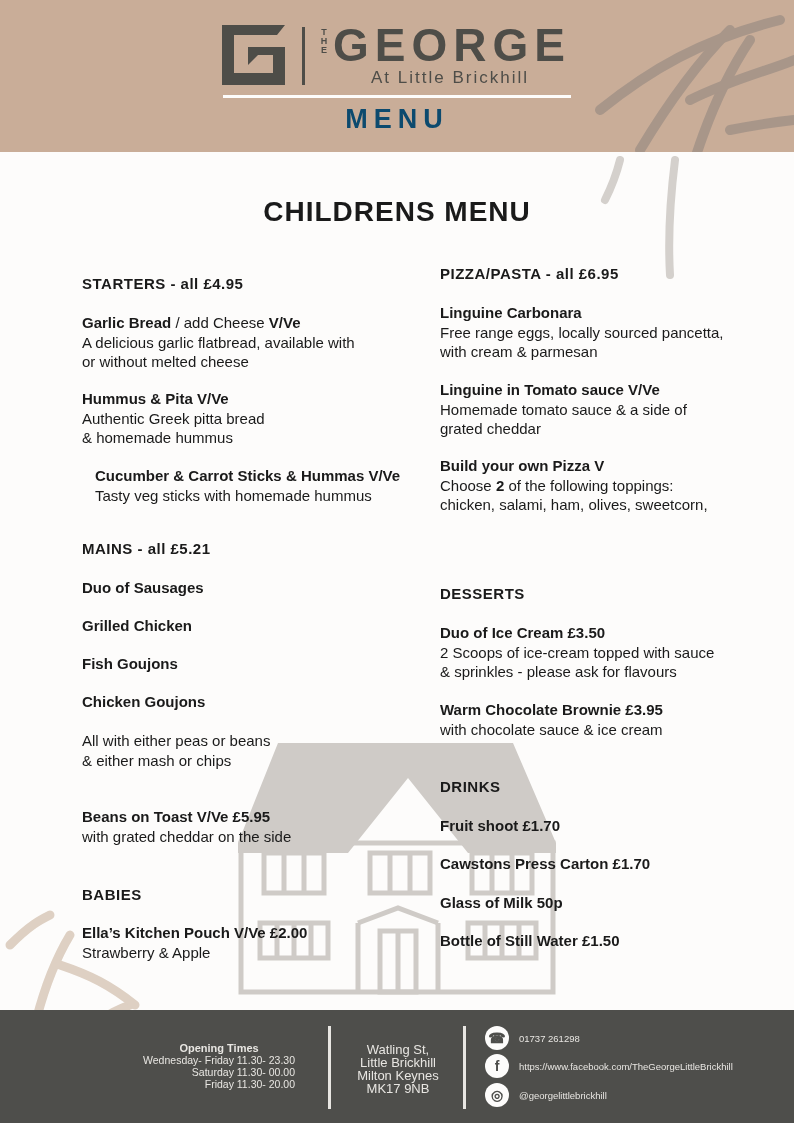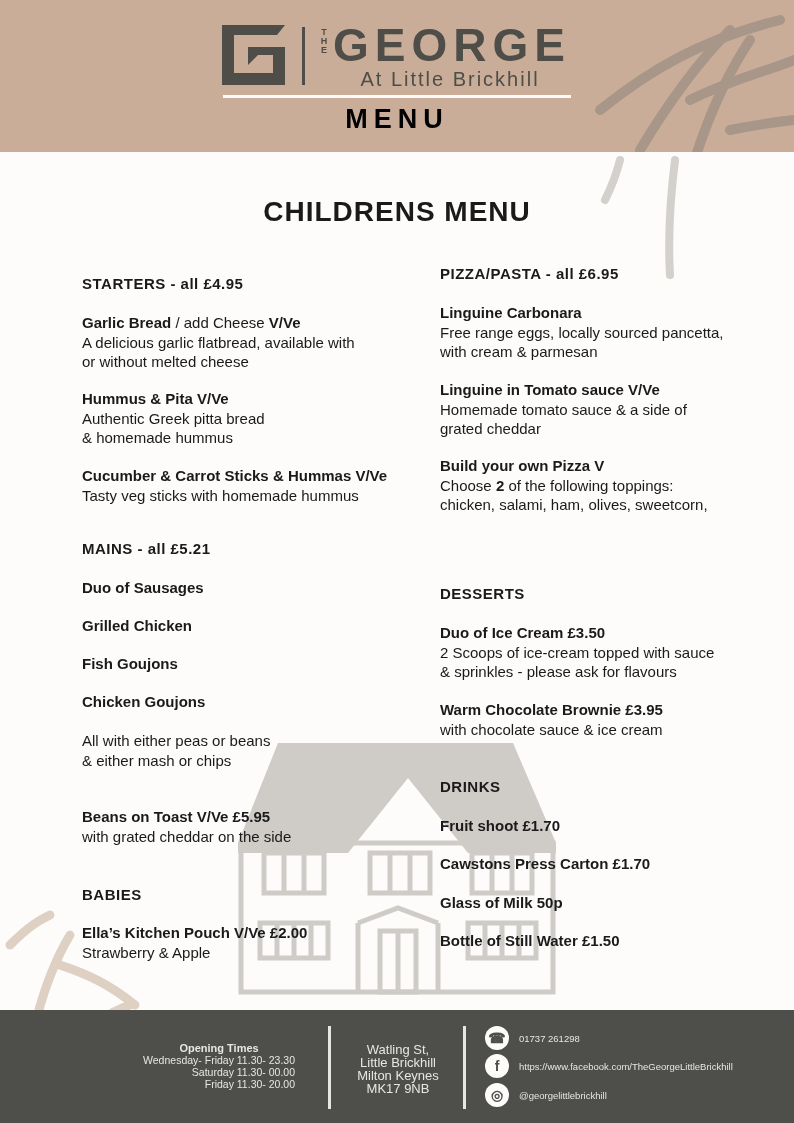--- a/index.html
+++ b/index.html
@@ -6,23 +6,23 @@
   html, body { width: 794px; height: 1123px; overflow: hidden; background: #fdfcfb; }
   body { position: relative; font-family: "DejaVu Sans", sans-serif; color: #1a1a1a; }
 
   
   .header { position: absolute; left: 0; top: 0; width: 794px; height: 152px; background: #c9ad98; overflow: hidden; }
   .logo-g { position: absolute; left: 222px; top: 25px; width: 63px; height: 60px; }
   .logo-divider { position: absolute; left: 302px; top: 27px; width: 3px; height: 58px; background: #4e4d48; }
   .logo-the { position: absolute; left: 319px; top: 28px; width: 10px; font-size: 9px; line-height: 9px; font-weight: bold; color: #4e4d48; text-align: center; font-family: "Liberation Sans", sans-serif; }
   .logo-the span { display: block; }
   .logo-name { position: absolute; left: 333px; top: 18px; font-size: 46px; font-weight: bold; letter-spacing: 6px; color: #4e4d48; font-family: "Liberation Sans", sans-serif; line-height: 54px; }
-  .logo-sub { position: absolute; left: 345px; top: 68px; width: 210px; text-align: center; font-size: 20px; letter-spacing: 2px; color: #4e4d48; font-family: "Liberation Sans", sans-serif; }
+  .logo-sub { position: absolute; left: 345px; top: 68px; width: 210px; text-align: center; font-size: 17px; letter-spacing: 2px; color: #4e4d48; font-family: "Liberation Sans", sans-serif; }
   .header-rule { position: absolute; left: 223px; top: 95px; width: 348px; height: 3px; background: #fdfcfb; }
-  .header-menu { position: absolute; left: 0; width: 794px; top: 104px; text-align: center; font-size: 27px; font-weight: bold; letter-spacing: 6px; color: #000000; font-family: "Liberation Sans", sans-serif; }
+  .header-menu { position: absolute; left: 0; width: 794px; top: 104px; text-align: center; font-size: 27px; font-weight: bold; letter-spacing: 6px; color: #0c4a6e; font-family: "Liberation Sans", sans-serif; }
 
   
   .wheat-top { position: absolute; left: 580px; top: 0; width: 214px; height: 280px; pointer-events: none; }
   .wheat-bottom { position: absolute; left: 0; top: 905px; width: 150px; height: 218px; pointer-events: none; }
   .house { position: absolute; left: 238px; top: 743px; width: 318px; height: 252px; pointer-events: none; }
 
   .title { position: absolute; left: 0; top: 196px; width: 794px; text-align: center; font-size: 28px; font-weight: bold; letter-spacing: 1px; font-family: "Liberation Sans", sans-serif; }
 
   .col { position: absolute; font-family: "Liberation Sans", sans-serif; font-size: 15px; line-height: 19.5px; color: #1a1a1a; }
   .sec-head { font-weight: bold; font-size: 15px; letter-spacing: 0.5px; position: absolute; white-space: nowrap; }
@@ -126,21 +126,21 @@
     <span class="item-desc">A delicious garlic flatbread, available with</span>
     <span class="item-desc">or without melted  cheese</span>
   </div>
 
   <div class="item" style="top:389px;">
     <span class="item-name">Hummus &amp; Pita V/Ve</span>
     <span class="item-desc">Authentic Greek pitta bread</span>
     <span class="item-desc">&amp; homemade hummus</span>
   </div>
 
-  <div class="item" style="top:466px;">
+  <div class="item" style="top:466px;margin-left:13px;">
     <span class="item-name">Cucumber &amp; Carrot Sticks &amp; Hummas V/Ve</span>
     <span class="item-desc">Tasty veg sticks with homemade  hummus</span>
   </div>
 
   <div class="sec-head" style="top:539px;">MAINS - all £5.21</div>
   <div class="item item-name" style="top:578px;">Duo of Sausages</div>
   <div class="item item-name" style="top:616px;">Grilled Chicken</div>
   <div class="item item-name" style="top:654px;">Fish  Goujons</div>
   <div class="item item-name" style="top:692px;">Chicken Goujons</div>
   <div class="item" style="top:731px;">

